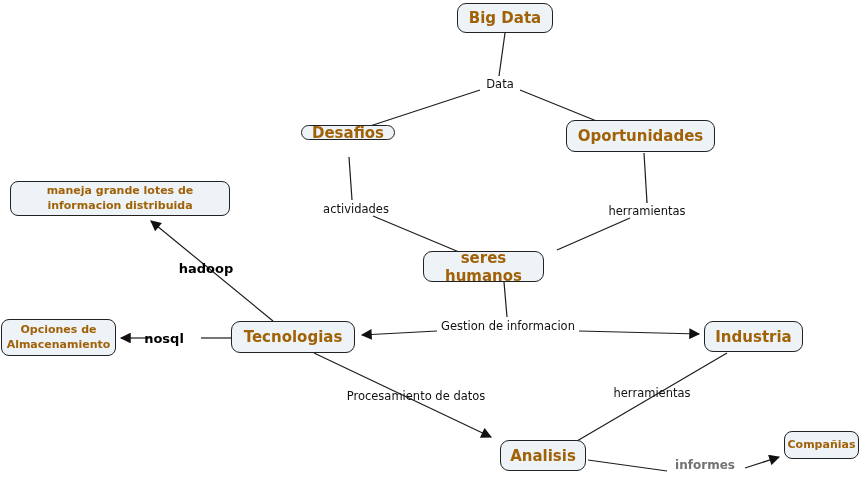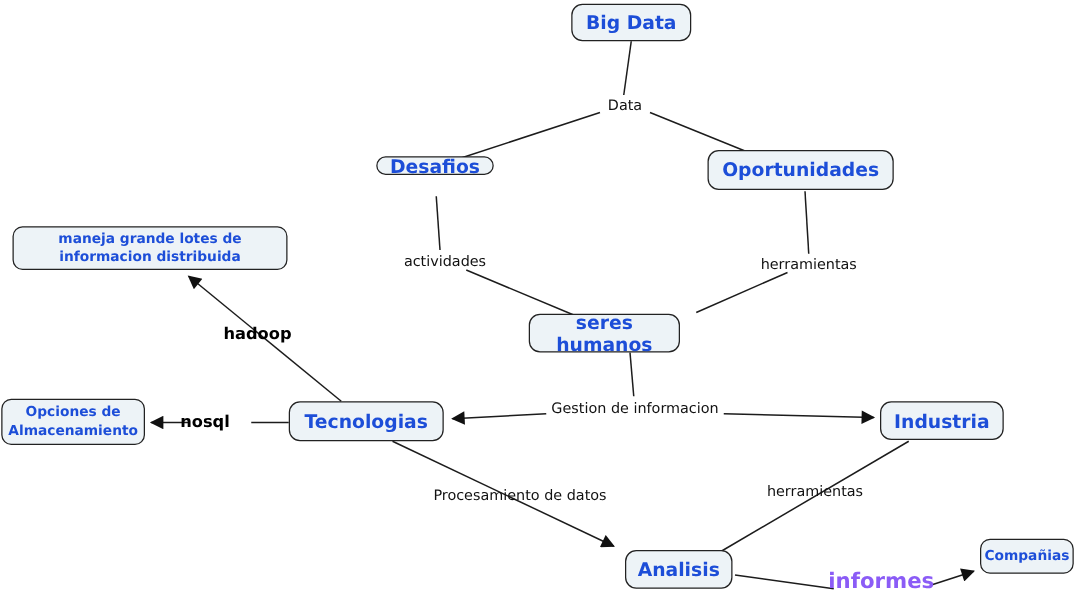--- a/index.html
+++ b/index.html
@@ -22,36 +22,36 @@
     position: absolute;
     box-sizing: border-box;
     display: flex;
     align-items: center;
     justify-content: center;
     text-align: center;
     background: #edf3f7;
     border: 1.5px solid #222222;
     border-radius: 9px;
     font-weight: bold;
-    color: #1d4ed8;
+    color: #a16207;
     font-size: 15px;
     line-height: 1.2;
     padding: 2px 6px;
   }
   .cnode.small { font-size: 11px; line-height: 1.3; border-radius: 8px; }
   .elabel {
     position: absolute;
     transform: translate(-50%, -50%);
     white-space: nowrap;
     color: #111111;
     font-size: 11.5px;
     font-weight: normal;
   }
   .elabel.bold { font-weight: bold; font-size: 13px; color: #000000; }
-  .elabel.bold-lg { font-weight: bold; font-size: 17px; color: #8b5cf6; }
+  .elabel.bold-lg { font-weight: bold; font-size: 12px; color: #737373; }
 </style>
 </head>
 <body>
 
 <div class="canvas">
 
   <svg class="wires" viewBox="0 0 861 485" xmlns="http://www.w3.org/2000/svg">
     <defs>
       <marker id="arrow" viewBox="0 0 10 10" refX="9" refY="5" markerWidth="10" markerHeight="9" orient="auto-start-reverse">
         <path d="M0,0 L10,5 L0,10 z" fill="#111111"></path>

